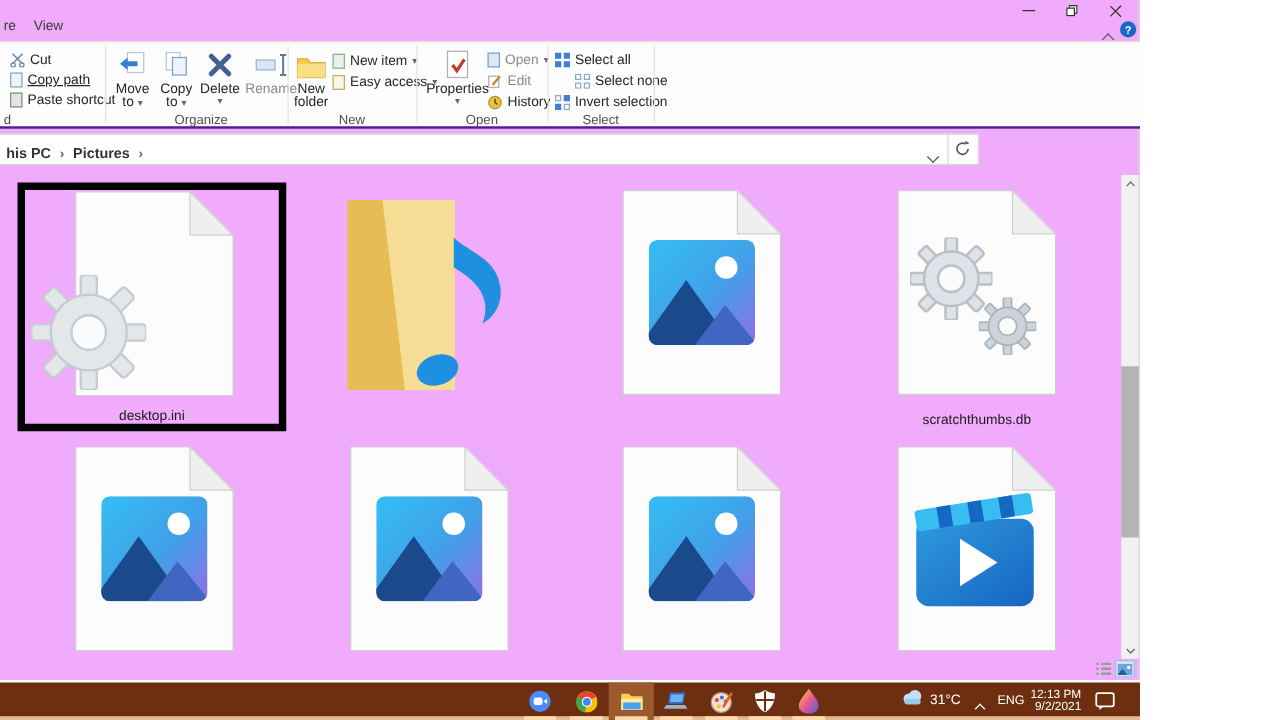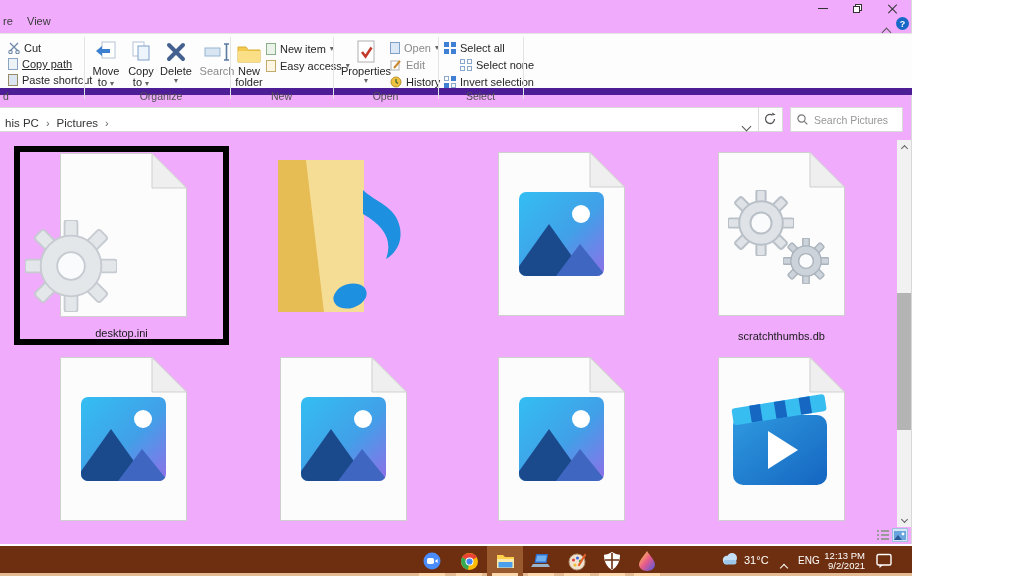--- a/index.html
+++ b/index.html
@@ -18,21 +18,21 @@
   .restore-glyph .r2 { position:absolute; left:0; top:2px; width:7px; height:7px; border:1.2px solid #333; background:#fff; }
   .close-glyph { position:relative; width:9px; height:9px; }
   .close-glyph i { position:absolute; left:4px; top:-1px; width:1.4px; height:12px; background:#333; }
   .close-glyph i.a { transform:rotate(45deg);} .close-glyph i.b { transform:rotate(-45deg);}
   .chev { width:7px; height:7px; border-top:1.6px solid #555; border-left:1.6px solid #555; display:inline-block; }
   .chev-up { transform:rotate(45deg); }
   .chev-down { transform:rotate(-135deg); }
   .help-circle { width:13px; height:13px; border-radius:50%; background:#1868c8; color:#fff; font-size:9px; font-weight:bold; display:flex; align-items:center; justify-content:center; }
 
   
-  .ribbon { position:absolute; left:0; top:33px; width:912px; height:62px; background:#fdfdfd; border-top:1px solid #e4e4e4; border-bottom:7px solid #4c1d95; }
+  .ribbon { position:absolute; left:0; top:33px; width:912px; height:70px; background:#fdfdfd; border-top:1px solid #e4e4e4; border-bottom:2px solid #4c1d95; }
   .rgroup-sep { position:absolute; top:3px; width:1px; height:62px; background:#e3e3e3; }
   .rgroup-label { position:absolute; top:56px; font-size:10.5px; color:#4f4f4f; text-align:center; }
   .rsmall { position:absolute; height:16px; display:flex; align-items:center; gap:4px; font-size:11px; color:#262626; white-space:nowrap; cursor:default; }
   .rlarge { position:absolute; top:3px; width:38px; height:62px; display:flex; flex-direction:column; align-items:center; font-size:11px; color:#262626; text-align:left; line-height:11px; cursor:default; }
   .rlarge .ric { height:26px; display:flex; align-items:flex-end; justify-content:center; margin-bottom:3px; }
   .muted { color:#8a8a8a; }
   .caret { font-size:8px; color:#666; line-height:8px; }
   .mini-box { width:10px; height:12px; background:#fff; border:1px solid #8aa4c4; display:inline-block; }
 
   
@@ -145,21 +145,21 @@
         <span>Delete</span>
         <span class="caret">▾</span>
       </div>
       <div class="rlarge" style="left:194px; width:46px;">
         <span class="ric">
           <svg width="26" height="22" viewBox="0 0 26 22">
               <rect x="1" y="7" width="15" height="8" fill="#d8e6f4" stroke="#9ab4d0"></rect>
               <path d="M20,3 h5 M20,19 h5 M22.5,3 v16" stroke="#5a7aa0" stroke-width="1.6" fill="none"></path>
             </svg>
         </span>
-        <span class="muted">Search</span>
+        <span class="muted">Rename</span>
       </div>
       <div class="rgroup-label" style="left:88px; width:146px;">Organize</div>
       <div class="rgroup-sep" style="left:230px;"></div>
 
       <div class="rlarge" style="left:232px; width:34px;">
         <span class="ric">
           <svg width="24" height="20" viewBox="0 0 24 20">
               <path d="M1,4 h8 l2,3 h12 v12 h-22 z" fill="#f3c94e" stroke="#d9ae35"></path>
               <path d="M1,8 h22 v11 h-22 z" fill="#fbdf86"></path>
             </svg>
@@ -237,38 +237,31 @@
             <rect x="0" y="7" width="5" height="5" fill="#3f7fd4"></rect>
             <rect x="7.5" y="7.5" width="4" height="4" fill="none" stroke="#8aa8cc"></rect>
           </svg>
         <span>Invert selection</span>
       </div>
       <div class="rgroup-label" style="left:438px; width:85px;">Select</div>
       <div class="rgroup-sep" style="left:523px;"></div>
     </div>
 
     <div class="addr-box">
-      <div class="abs" style="left:14px; top:5px; white-space:nowrap;">
+      <div class="abs" style="left:14px; top:5px; white-space:nowrap;font-weight:bold;">
         <span class="crumb">his PC</span><span class="crumb-sep">›</span><span class="crumb">Pictures</span><span class="crumb-sep">›</span>
       </div>
       <div class="abs" style="left:752px; top:8px;"><span class="chev chev-down" style="border-color:#555;"></span></div>
       <div class="abs" style="left:767px; top:0; width:1px; height:23px; background:#d9d9d9;"></div>
       <div class="abs" style="left:772px; top:4px;">
         <svg width="14" height="14" viewBox="0 0 14 14">
             <path d="M11.5,7 a4.5,4.5 0 1 1 -2.2,-3.9" stroke="#555" stroke-width="1.3" fill="none"></path>
             <path d="M9,0.5 L9.6,3.6 L12.6,2.6 Z" fill="#555"></path>
           </svg>
       </div>
-    </div>
-    <div class="search-box">
-      <svg width="11" height="11" viewBox="0 0 11 11">
-          <circle cx="4.5" cy="4.5" r="3.6" fill="none" stroke="#777" stroke-width="1.2"></circle>
-          <path d="M7.3,7.3 L10.3,10.3" stroke="#777" stroke-width="1.2"></path>
-        </svg>
-      <input type="text" placeholder="Search Pictures" style="">
     </div>
 
     <div class="select-box"></div>
 
     <div>
       <svg class="abs" style="left:60px; top:153px;" width="127" height="164" viewBox="0 0 127 164">
         <path d="M0.5,0.5 H92 L126.5,35 V163.5 H0.5 Z" fill="#fcfcfd" stroke="#cfcfcf"></path>
         <path d="M92,0.5 L92,35 H126.5 Z" fill="#efeff0" stroke="#cfcfcf"></path>
       </svg>
       <svg class="abs" style="left:25px; top:220px;" width="92" height="92" viewBox="0 0 100 100">

